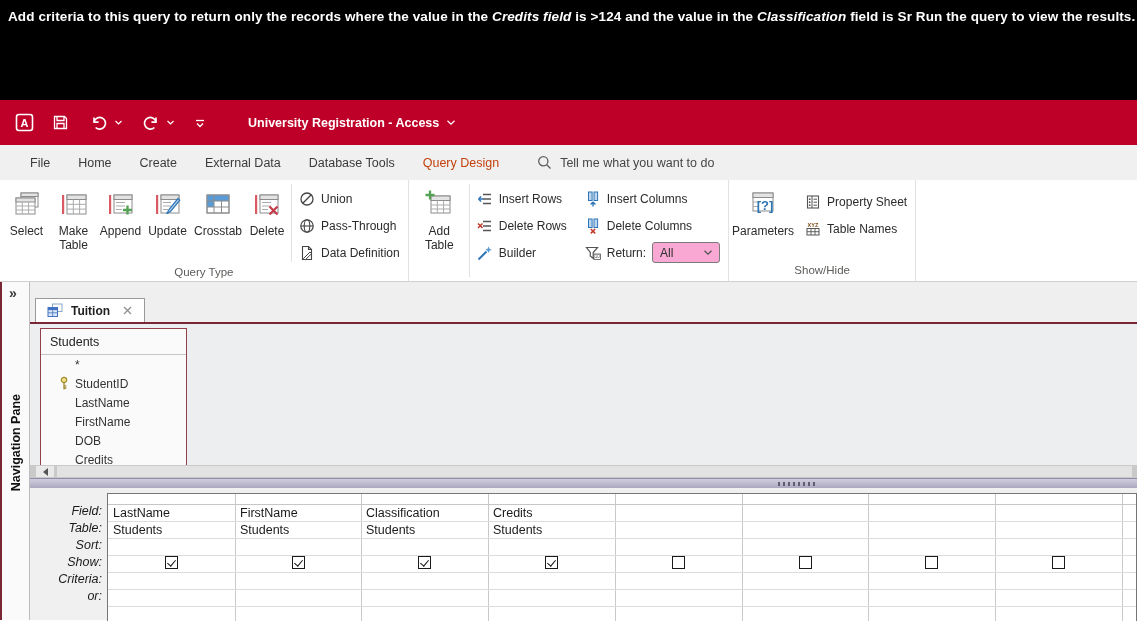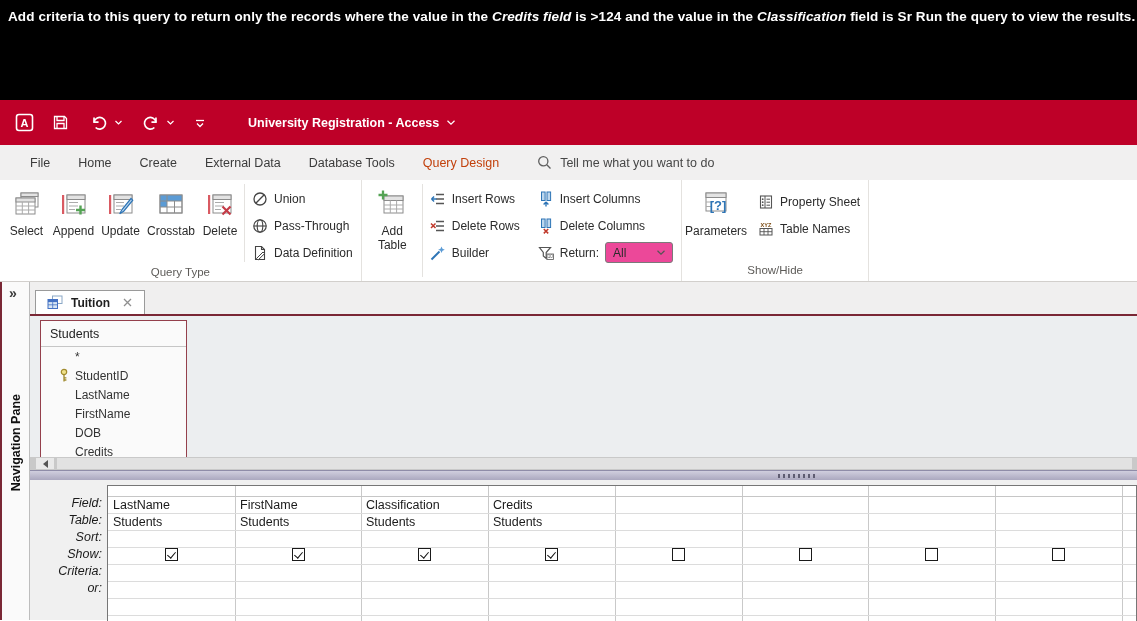--- a/index.html
+++ b/index.html
@@ -33,32 +33,32 @@
   .rgroup-content { flex:1; display:flex; align-items:stretch; padding:0 3px; }
   .rgroup-label { text-align:center; font-size:11.5px; color:#5D5B58; padding:0 6px 5px; }
   .idiv { width:1px; background:#E4E2DF; margin:4px 2px; }
   .bigbtn { display:flex; flex-direction:column; align-items:center; width:47px; padding-top:9px;
             font-size:12px; color:#2b2b2b; }
   .bigbtn.w52 { width:54px; } .bigbtn.w60 { width:62px; }
   .bigbtn .lbl { margin-top:5px; text-align:center; line-height:1.2; }
   .smallcol { display:flex; flex-direction:column; padding-top:5px; }
   .smallbtn { display:flex; align-items:center; height:27px; font-size:12px; color:#2b2b2b;
               gap:6px; padding:0 5px; white-space:nowrap; }
-  .combo { border:1px solid #7a7a7a; border-radius:3px; width:68px; height:21px; background:#ec4899;
+  .combo { border:1px solid #7a7a7a; border-radius:3px; width:68px; height:21px; background:#f9a8d4;
            display:flex; align-items:center; justify-content:space-between; padding:8px 7px; font-size:12px; }
 
   
   .workspace { height:338px; display:flex; border-left:2px solid #7A2735; background:#ECEEF0; }
   .navstrip { width:28px; background:#FAFAFA; border-right:1px solid #BDBDBD; position:relative; flex:none; }
   .nav-chevron { position:absolute; top:3px; left:7px; font-size:14px; font-weight:bold; color:#3b3b3b; }
   .nav-vtext { position:absolute; top:112px; left:7px; writing-mode:vertical-rl; transform:rotate(180deg);
                font-size:12.5px; font-weight:bold; color:#111; white-space:nowrap; }
   .docarea { flex:1; min-width:0; display:flex; flex-direction:column; }
 
-  .tabstrip { height:34px; background:#F0EFEF; border-bottom:2px solid #7A2735;
+  .tabstrip { height:42px; background:#F0EFEF; border-bottom:2px solid #7A2735;
               display:flex; align-items:flex-end; padding-left:5px; flex:none; }
   .tab { height:24px; background:#fff; border:1px solid #9a9a9a; border-bottom:none;
          display:flex; align-items:center; gap:8px; padding:0 11px; font-size:12px;
          font-weight:bold; color:#1f1f1f; }
 
   .toppane { height:141px; position:relative; flex:none; background:#ECEEF0; }
   .fieldlist { position:absolute; left:10px; top:4px; width:147px; height:140px;
                background:#FAFAFA; border:1px solid #94404C; overflow:hidden; }
   .fieldlist-title { height:26px; line-height:26px; padding-left:9px; font-size:12.5px;
                      color:#222; border-bottom:1px solid #C6C6C6; }
@@ -170,20 +170,29 @@
     <div class="rgroup-content">
       <div class="bigbtn">
         <svg width="30" height="30" viewBox="0 0 30 30">
           <rect x="9" y="4" width="17" height="14" fill="#fff" stroke="#8c8c8c"></rect>
             <rect x="9" y="4" width="17" height="3.5" fill="#E3E3E3" stroke="#8c8c8c"></rect>
           <rect x="4" y="9" width="19" height="16" fill="#fff" stroke="#8c8c8c"></rect>
             <rect x="4" y="9" width="19" height="4" fill="#E3E3E3" stroke="#8c8c8c"></rect>
           <path d="M4 17h19M4 21h19M10.3 13v12M16.6 13v12" stroke="#ABABAB" fill="none"></path>
         </svg>
         <span class="lbl">Select</span>
+      </div>
+      <div class="bigbtn">
+        <svg width="30" height="30" viewBox="0 0 30 30">
+          <rect x="3" y="6" width="2.2" height="19" fill="#D95A62"></rect>
+          <rect x="8" y="6" width="19" height="19" fill="#fff" stroke="#8c8c8c"></rect>
+            <rect x="8" y="6" width="19" height="4.5" fill="#E3E3E3" stroke="#8c8c8c"></rect>
+          <path d="M8 15.3h19M8 20.1h19M14.3 10.5v14.5M20.6 10.5v14.5" stroke="#ABABAB" fill="none"></path>
+        </svg>
+        <span class="lbl">Make Table</span>
       </div>
       <div class="bigbtn">
         <svg width="30" height="30" viewBox="0 0 30 30">
           <rect x="3" y="6" width="2.2" height="19" fill="#D95A62"></rect>
           <rect x="8" y="6" width="18" height="18" fill="#fff" stroke="#8c8c8c"></rect>
             <rect x="8" y="6" width="18" height="4.5" fill="#E3E3E3" stroke="#8c8c8c"></rect>
           <path d="M10 13.5h9M10 17h9M10 20.5h6" stroke="#ABABAB" fill="none"></path>
           <path d="M21.5 16.5v9M17 21h9" stroke="#54A354" stroke-width="2.4" fill="none"></path>
         </svg>
         <span class="lbl">Append</span>

